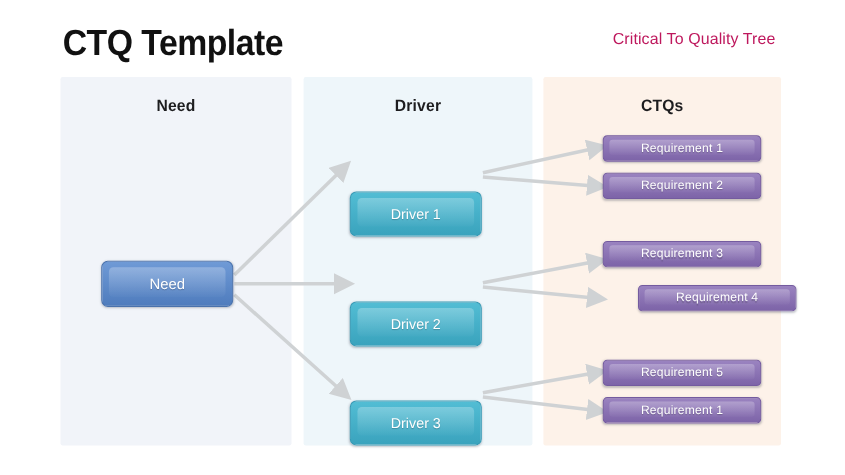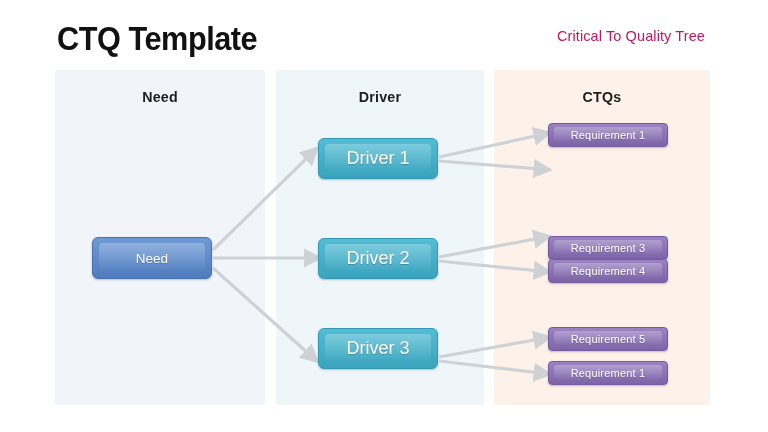--- a/index.html
+++ b/index.html
@@ -63,34 +63,35 @@
   .node-need{
     left:92px;top:237px;width:120px;height:42px;
     background:linear-gradient(to bottom,#6f9ad6 0%,#4f7cbd 100%);
     border:1px solid #4a72ac;
     font-size:13.5px;
   }
   .node-driver{
     left:318px;width:120px;height:41px;
     background:linear-gradient(to bottom,#52bdd4 0%,#3aa3bd 100%);
     border:1px solid #3699b4;
-    font-size:18px;
+    font-size:13px;
+    margin-top:36px;
   }
   .d1{top:138px;} .d2{top:238px;justify-content:center;} .d3{top:328px;}
 
   .node-req{
-    left:548px;width:120px;height:24px;
+    left:548px;width:144px;height:24px;
     background:linear-gradient(to bottom,#9a83c0 0%,#7d64a8 100%);
     border:1px solid #745b9f;
     border-radius:4px;
     font-size:11px;letter-spacing:0.2px;
   }
   .node-req .inner{left:5px;right:5px;top:3px;bottom:5px;border-radius:3px;}
   .r1{top:123px;} .r2{top:157px;}
-  .r3{top:236px;} .r4{top:259px;}
+  .r3{top:219px;} .r4{top:259px;margin-left:32px;}
   .r5{top:327px;} .r6{top:361px;}
 </style>
 </head>
 <body>
 
 <div class="slide">
 
   <div class="title">CTQ Template</div>
   <div class="subtitle">Critical To Quality Tree</div>
 
@@ -140,20 +141,24 @@
   </div>
   <div class="node node-driver d3">
     <div class="inner"></div>
     <span>Driver 3</span>
   </div>
 
   <div class="node node-req r1">
     <div class="inner"></div>
     <span>Requirement  1</span>
   </div>
+  <div class="node node-req r2">
+    <div class="inner"></div>
+    <span>Requirement  2</span>
+  </div>
   <div class="node node-req r3">
     <div class="inner"></div>
     <span>Requirement  3</span>
   </div>
   <div class="node node-req r4">
     <div class="inner"></div>
     <span>Requirement  4</span>
   </div>
   <div class="node node-req r5">
     <div class="inner"></div>

